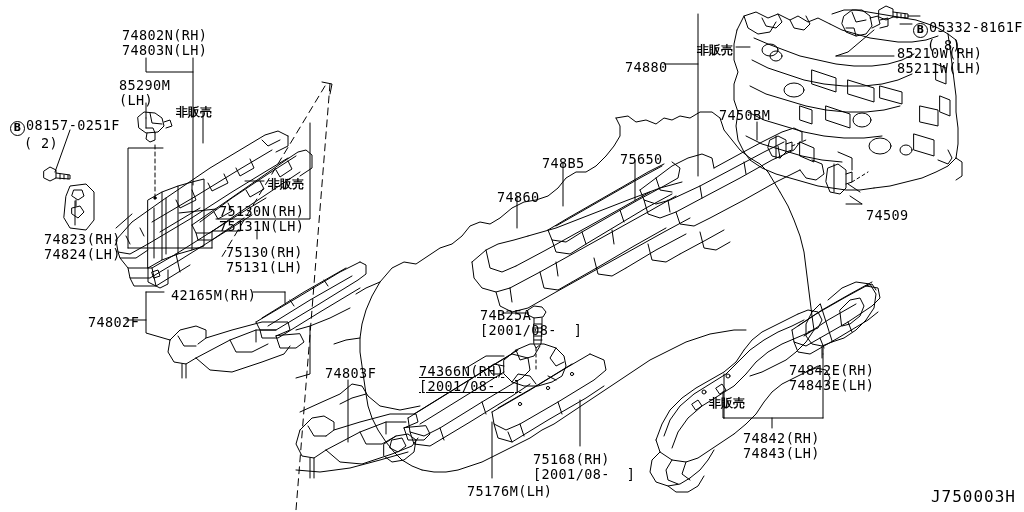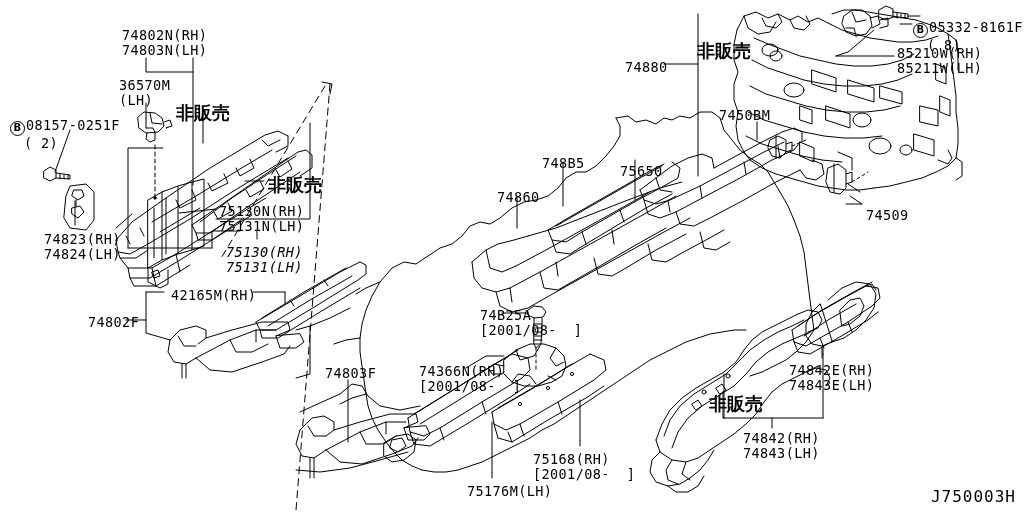--- a/index.html
+++ b/index.html
@@ -3,21 +3,21 @@
 <meta charset="utf-8">
 <style>
   html,body{margin:0;padding:0;background:#ffffff;}
   #sheet{
     position:relative;width:1024px;height:512px;background:#fff;overflow:hidden;
     font-family:"DejaVu Sans Mono","Liberation Mono",monospace;
     color:#000;
   }
   #art{position:absolute;left:0;top:0;width:1024px;height:512px;}
   .lbl{position:absolute;white-space:pre;font-size:13.5px;letter-spacing:0.4px;line-height:15px;color:#000;}
-  .lbl.jp{font-family:"DejaVu Sans","Liberation Sans",sans-serif;font-size:18px;font-weight:700;letter-spacing:0px;}
+  .lbl.jp{font-family:"DejaVu Sans","Liberation Sans",sans-serif;font-size:12px;font-weight:700;letter-spacing:0px;}
   .diagid{position:absolute;right:8px;bottom:6px;font-size:16px;letter-spacing:1px;}
   .bcirc{display:inline-block;width:13px;height:13px;border:1.3px solid #000;border-radius:50%;
          text-align:center;line-height:12px;font-size:10px;vertical-align:-1px;margin-right:1px;
          font-family:"DejaVu Sans","Liberation Sans",sans-serif;font-weight:600;}
 </style>
 </head>
 <body>
 
 <div id="sheet">
 
@@ -437,35 +437,35 @@
       <g>
         <path d="M384 444 L396 436 L408 434 L416 440 L414 452 L404 460 L392 462 L384 456 Z"></path>
         <path d="M392 440 L402 438 L406 446 L398 452 L390 448 Z"></path>
       </g>
 
     </g>
   </svg>
 
   <div id="labels">
       <div class="lbl" style="left: 122px; top: 28px;"><span>74802N(RH)</span><br><span>74803N(LH)</span></div>
-      <div class="lbl" style="left: 119px; top: 78px;"><span>36570M</span><br><span>(LH)</span></div>
+      <div class="lbl" style="left: 119px; top: 78px;"><span>85290M</span><br><span>(LH)</span></div>
       <div class="lbl" style="left: 10px; top: 118px;"><span class="bcirc">B</span><span>08157-0251F</span><br><span style="margin-left: 14px;">( 2)</span></div>
       <div class="lbl jp" style="left: 176px; top: 105px;"><span>非販売</span></div>
       <div class="lbl jp" style="left: 268px; top: 177px;"><span>非販売</span></div>
       <div class="lbl" style="left: 219px; top: 204px;"><span>75130N(RH)</span><br><span>75131N(LH)</span></div>
       <div class="lbl" style="left: 44px; top: 232px;"><span>74823(RH)</span><br><span>74824(LH)</span></div>
-      <div class="lbl" style="left: 226px; top: 245px; font-style: italic;"><span>75130(RH)</span><br><span>75131(LH)</span></div>
+      <div class="lbl" style="left: 226px; top: 245px;"><span>75130(RH)</span><br><span>75131(LH)</span></div>
       <div class="lbl" style="left: 171px; top: 288px;"><span>42165M(RH)</span></div>
       <div class="lbl" style="left: 80px; top: 315px; margin-left: 8px;"><span>74802F</span></div>
       <div class="lbl" style="left: 325px; top: 366px; text-align: center;"><span>74803F</span></div>
       <div class="lbl" style="left: 497px; top: 190px;"><span>74860</span></div>
       <div class="lbl" style="left: 542px; top: 156px;"><span>748B5</span></div>
-      <div class="lbl" style="left: 620px; top: 164px;"><span>75650</span></div>
+      <div class="lbl" style="left: 620px; top: 152px;"><span>75650</span></div>
       <div class="lbl" style="left: 444px; top: 308px; margin-left: 36px;"><span>74B25A</span><br><span>[2001/08-  ]</span></div>
-      <div class="lbl" style="left: 419px; top: 364px;"><span>74366N(RH)</span><br><span>[2001/08-  ]</span></div>
+      <div class="lbl" style="left: 419px; top: 364px; text-decoration: underline;"><span>74366N(RH)</span><br><span>[2001/08-  ]</span></div>
       <div class="lbl" style="left: 533px; top: 452px;"><span>75168(RH)</span><br><span>[2001/08-  ]</span></div>
       <div class="lbl" style="left: 467px; top: 484px;"><span>75176M(LH)</span></div>
       <div class="lbl" style="left: 625px; top: 60px;"><span>74880</span></div>
       <div class="lbl jp" style="left: 697px; top: 43px;"><span>非販売</span></div>
       <div class="lbl" style="left: 719px; top: 108px;"><span>7450BM</span></div>
       <div class="lbl" style="left: 866px; top: 208px;"><span>74509</span></div>
       <div class="lbl" style="left: 913px; top: 20px;"><span class="bcirc">B</span><span>05332-8161F</span><br><span style="margin-left: 14px;">( 8)</span></div>
       <div class="lbl" style="left: 897px; top: 46px;"><span>85210W(RH)</span><br><span>85211W(LH)</span></div>
       <div class="lbl" style="left: 789px; top: 363px;"><span>74842E(RH)</span><br><span>74843E(LH)</span></div>
       <div class="lbl jp" style="left: 709px; top: 396px;"><span>非販売</span></div>

